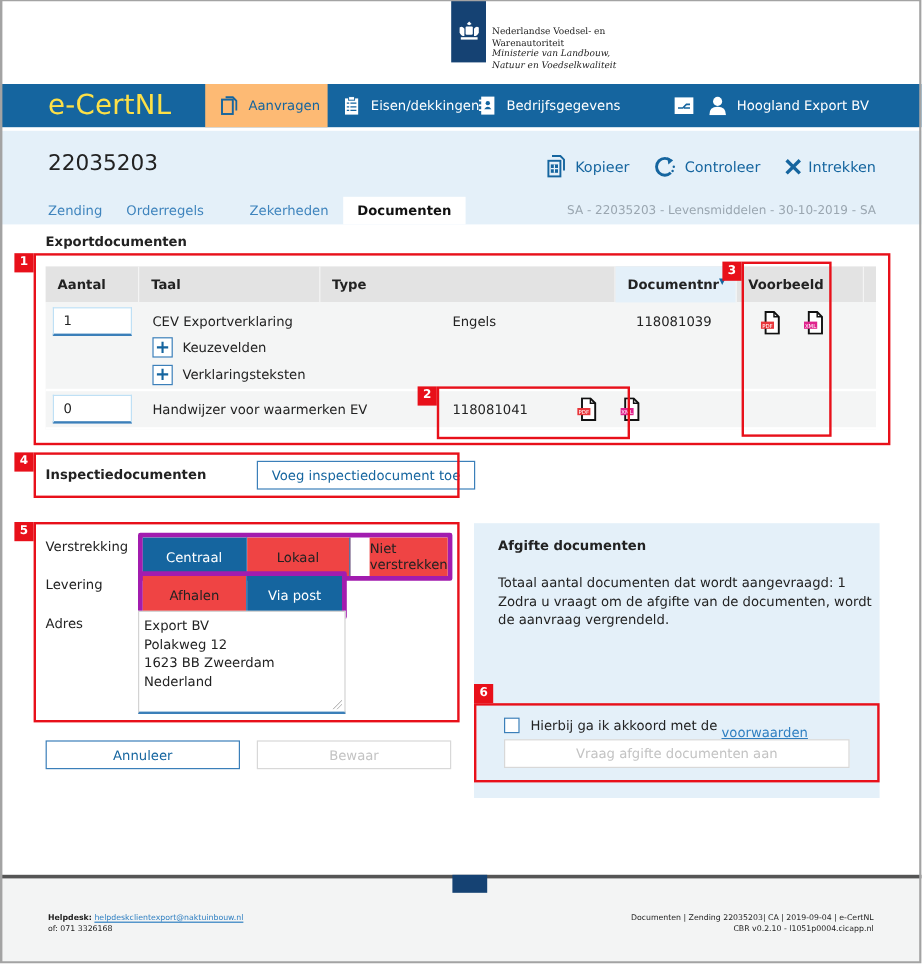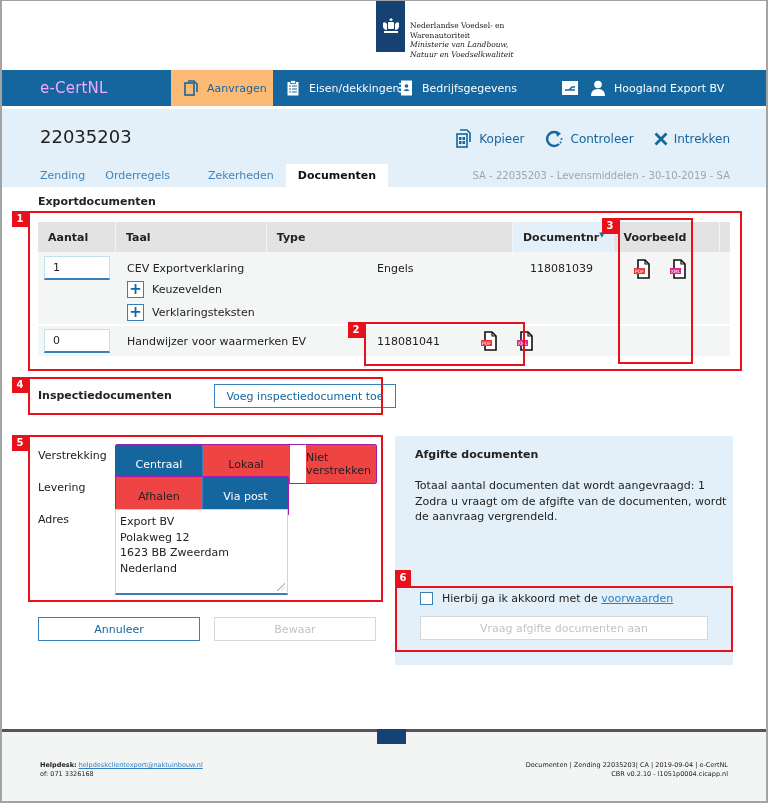--- a/index.html
+++ b/index.html
@@ -8,21 +8,21 @@
   .frame { position: absolute; left: 0; top: 0; width: 768px; height: 803px; border: 2px solid #a3a3a3; border-top-width: 1px; pointer-events: none; z-index: 50; }
 
   
   .logo-area { position: absolute; top: 0; left: 0; width: 768px; height: 70px; background: #fff; }
   .logo-block { position: absolute; left: 376px; top: 0; width: 29px; height: 52px; background: #154273; display: flex; align-items: center; justify-content: center; }
   .logo-text { position: absolute; left: 410px; top: 21px; font-family: "DejaVu Serif", serif; font-size: 7.5px; line-height: 9.5px; color: #222; }
   .logo-text .it { font-style: italic; }
 
   
   .topnav { position: absolute; top: 70px; left: 0; width: 768px; height: 36px; background: #15659f; }
-  .brand { position: absolute; left: 40px; top: 0; height: 36px; line-height: 36px; font-size: 15px; color: #f0abfc; font-family: "DejaVu Sans", sans-serif; letter-spacing: 0.2px; }
+  .brand { position: absolute; left: 40px; top: 0; height: 36px; line-height: 36px; font-size: 23px; color: #fde047; font-family: "DejaVu Sans", sans-serif; letter-spacing: 0.2px; }
   .navitem { position: absolute; top: 0; height: 36px; display: flex; align-items: center; color: #fff; font-size: 11px; }
   .navitem.active { background: #fdba74; color: #15659f; }
   .navitem .ico { width: 16px; height: 16px; margin-right: 8px; display: inline-flex; align-items: center; justify-content: center; }
 
   
   .subhead { position: absolute; top: 109px; left: 0; width: 768px; height: 78px; background: #e4f0f9; }
   .docnr { position: absolute; left: 40px; top: 17px; font-size: 18px; color: #222; }
   .actions { position: absolute; right: 38px; top: 20px; display: flex; gap: 20px; }
   .action { display: flex; align-items: center; color: #15659f; font-size: 12px; cursor: pointer; }
   .action .ico { margin-right: 6px; display: inline-flex; }
@@ -53,34 +53,34 @@
   .fileicons { display: flex; gap: 18px; padding-left: 12px; }
   .fileico { position: relative; width: 18px; height: 20px; }
 
   
   .insp-title { position: absolute; left: 38px; top: 389px; font-weight: bold; font-size: 11px; }
   .btn-outline { position: absolute; border: 1px solid #3b7fb9; color: #15659f; background: #fff; font-size: 11px; display: flex; align-items: center; justify-content: center; }
   .btn-disabled { position: absolute; border: 1px solid #d8d8d8; color: #c3c3c3; background: #fff; font-size: 11px; display: flex; align-items: center; justify-content: center; }
 
   
   .flabel { position: absolute; left: 38px; font-size: 11px; color: #222; }
-  .seg { position: absolute; display: flex; border: 1px solid #a21caf; border-radius: 2px; height: 40px; }
+  .seg { position: absolute; display: flex; border: 4px solid #a21caf; border-radius: 2px; height: 40px; }
   .seg .opt { display: flex; align-items: center; justify-content: center; font-size: 11px; color: #222; background: #ef4444; border-right: 1px solid #3b7fb9; }
   .seg .opt:last-child { border-right: none; }
   .seg .opt.on { background: #15659f; color: #fff; }
   .addr { position: absolute; left: 115px; top: 509px; width: 173px; height: 86px; border: 1px solid #d3d3d3; border-bottom: 2px solid #3b7fb9; background: #fff; padding: 4px 4px; font-size: 11px; line-height: 15.5px; color: #222; }
   .addr .grip { position: absolute; right: 2px; bottom: 2px; width: 8px; height: 8px; background: linear-gradient(135deg, transparent 50%, #aaa 50%, transparent 60%, transparent 70%, #aaa 70%, transparent 80%); }
 
   
   .afgifte { position: absolute; left: 395px; top: 436px; width: 338px; height: 229px; background: #e4f0f9; }
   .afg-title { position: absolute; left: 20px; top: 12px; font-weight: bold; font-size: 11px; }
   .afg-text { position: absolute; left: 20px; top: 42px; width: 320px; font-size: 11px; line-height: 15.5px; color: #222; }
   .chk-row { position: absolute; left: 420px; top: 592px; display: flex; align-items: center; font-size: 11px; }
   .chk { width: 13px; height: 13px; border: 1px solid #3b7fb9; background: #fff; margin-right: 9px; }
-  .link { color: #2f7fc1; text-decoration: underline; }
+  .link { color: #2f7fc1; text-decoration: underline; margin-top: 12px; }
 
   
   .footer { position: absolute; left: 0; top: 729px; width: 768px; height: 74px; background: #f3f4f4; border-top: 3px solid #555; }
   .footer-tab { position: absolute; left: 377px; top: -3px; width: 29px; height: 15px; background: #154273; }
   .foot-left { position: absolute; left: 40px; top: 29px; font-size: 6.5px; line-height: 9px; color: #222; }
   .foot-right { position: absolute; right: 40px; top: 29px; font-size: 6.5px; line-height: 9px; color: #222; text-align: right; }
   .foot-left b { font-weight: bold; }
 </style>
 </head>
 <body>

